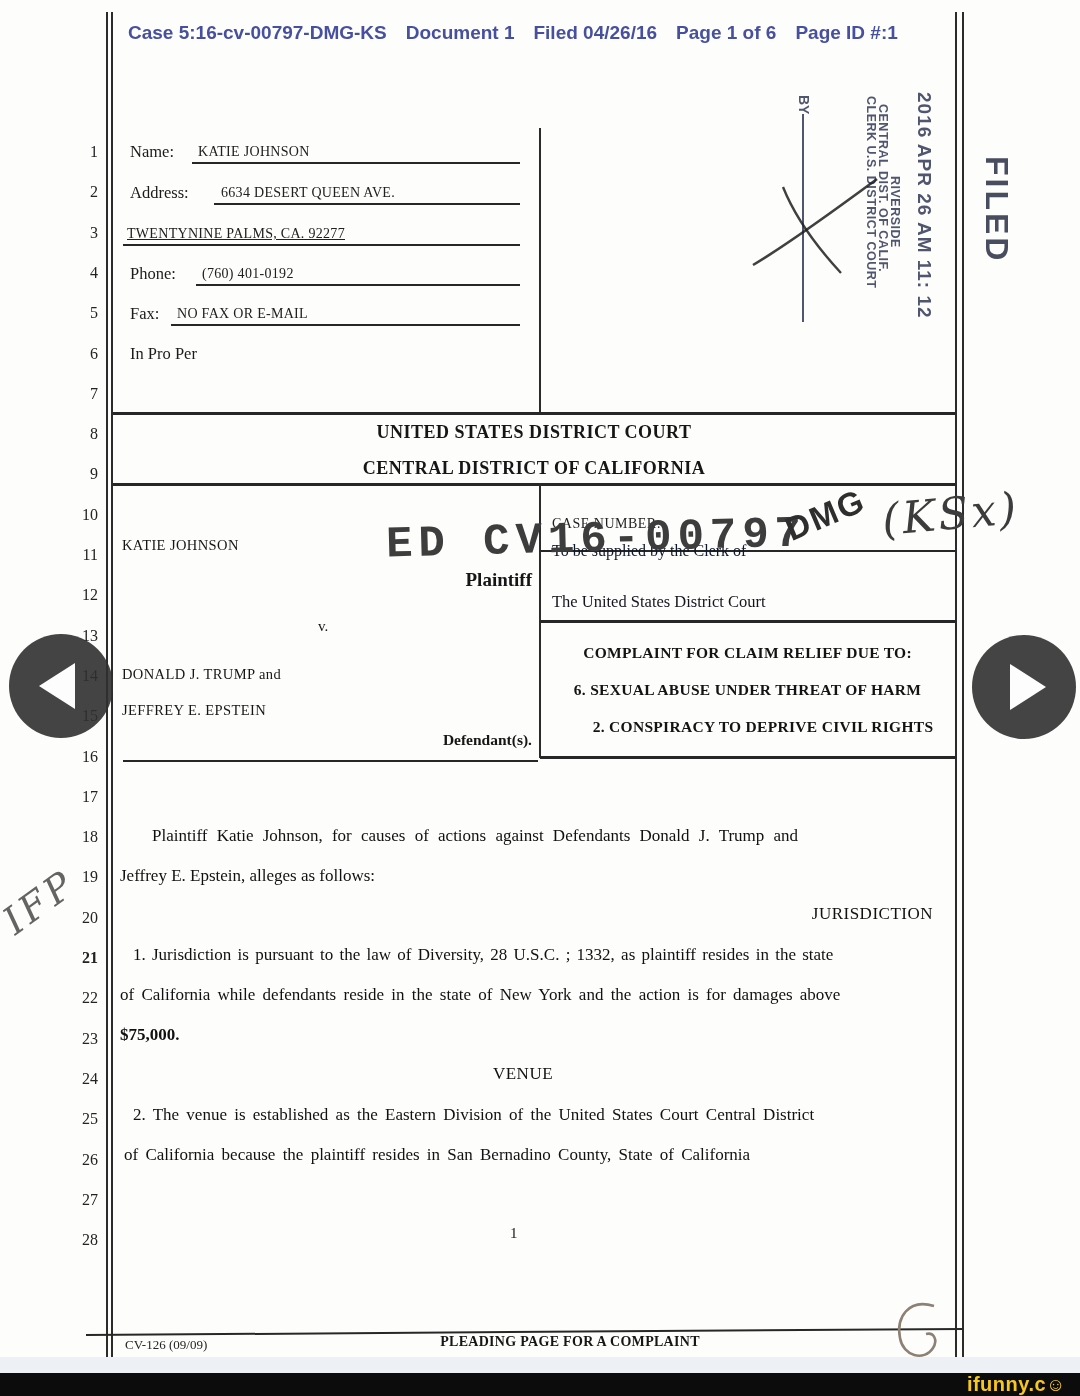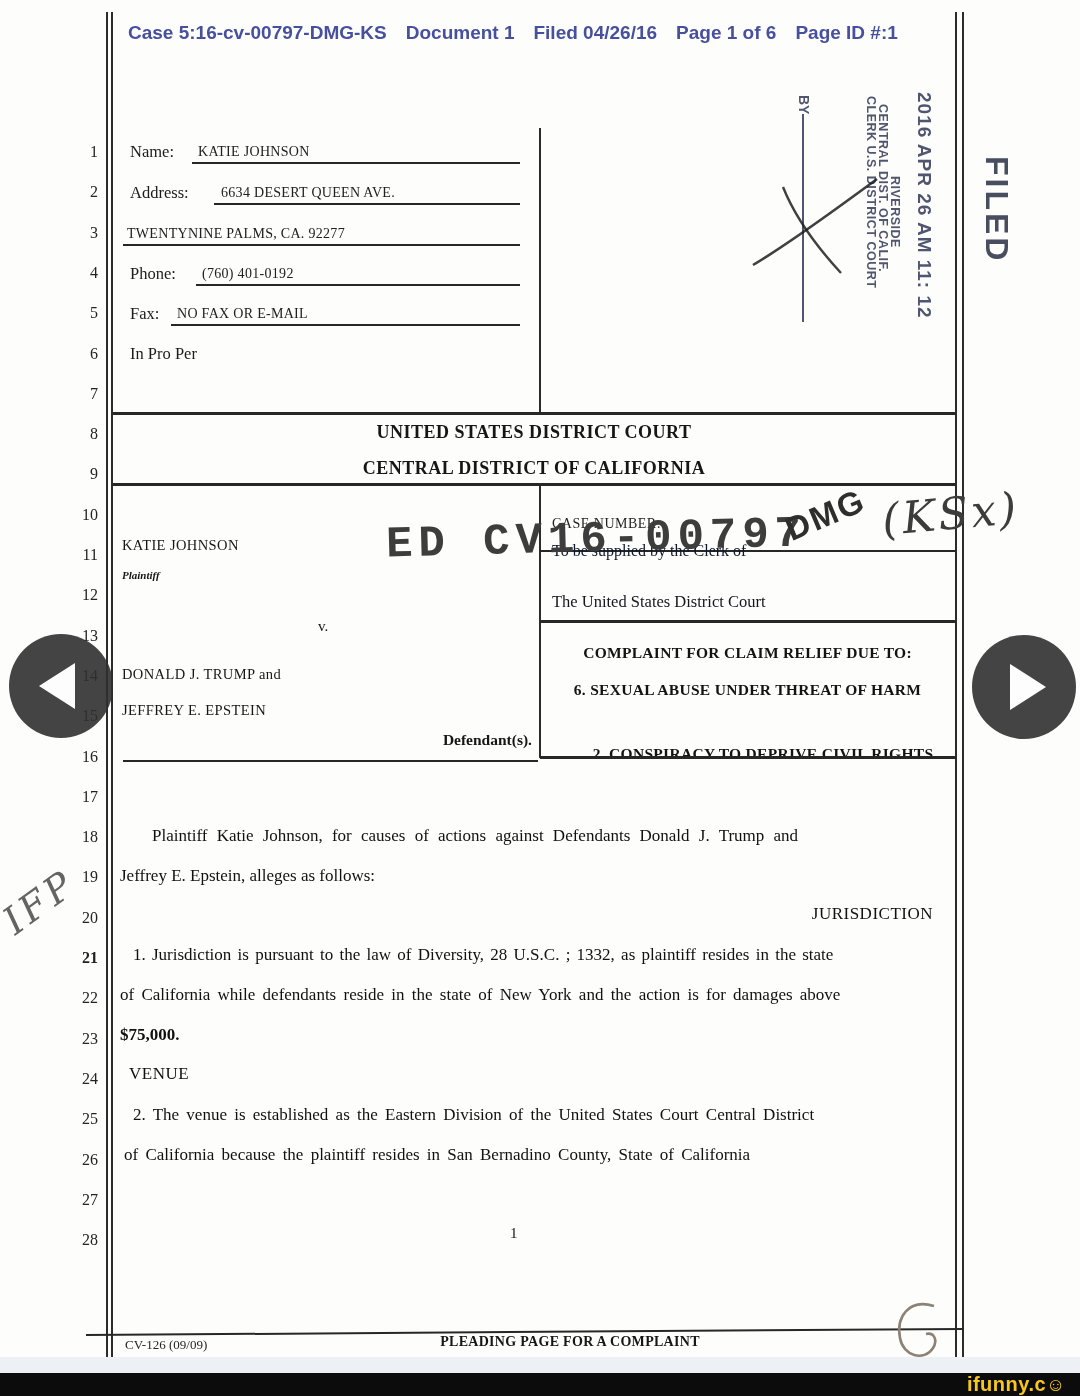--- a/index.html
+++ b/index.html
@@ -73,21 +73,21 @@
     </div>
 
   <div class="abs fieldlabel" style="left:130px; top:142px;">Name:</div>
   <div class="abs fieldvalue" style="left:198px; top:144px;">KATIE JOHNSON</div>
   <div class="hline" style="left:192px; top:162px; width:328px; height:1.6px;"></div>
 
   <div class="abs fieldlabel" style="left:130px; top:183px;">Address:</div>
   <div class="abs fieldvalue" style="left:221px; top:185px;">6634 DESERT QUEEN AVE.</div>
   <div class="hline" style="left:214px; top:203px; width:306px; height:1.6px;"></div>
 
-  <div class="abs fieldvalue" style="left:127px; top:226px;">TWENTYNINE PALMS, CA. 92277</div>
+  <div class="abs fieldvalue" style="left:127px; top:226px;text-decoration:underline;">TWENTYNINE PALMS, CA. 92277</div>
   <div class="hline" style="left:123px; top:244px; width:397px; height:1.6px;"></div>
 
   <div class="abs fieldlabel" style="left:130px; top:264px;">Phone:</div>
   <div class="abs fieldvalue" style="left:202px; top:266px;">(760) 401-0192</div>
   <div class="hline" style="left:196px; top:284px; width:324px; height:1.6px;"></div>
 
   <div class="abs fieldlabel" style="left:130px; top:304px;">Fax:</div>
   <div class="abs fieldvalue" style="left:177px; top:306px;">NO FAX OR E-MAIL</div>
   <div class="hline" style="left:171px; top:324px; width:349px; height:1.6px;"></div>
 
@@ -112,49 +112,49 @@
   <div class="abs" style="left:113px; top:422px; width:842px; text-align:center; font-weight:bold; font-size:18px; letter-spacing:0.5px;">UNITED STATES DISTRICT COURT</div>
   <div class="hline" style="left:113px; top:483px; width:842px; height:2.6px;"></div>
 
   <div class="vline" style="left:539px; top:128px; height:284px;"></div>
   <div class="vline" style="left:539px; top:483px; height:275px;"></div>
 
   <div class="abs serifcaps" style="left:122px; top:537px;">KATIE JOHNSON</div>
   <div class="abs" style="left:318px; top:618px; font-size:15px;">v.</div>
   <div class="abs serifcaps" style="left:122px; top:666px;">DONALD J. TRUMP and</div>
   <div class="abs serifcaps" style="left:122px; top:702px;">JEFFREY E. EPSTEIN</div>
-  <div class="abs" style="left:122px; top:569px; width:410px; font-size:11px; font-weight:bold;font-style:italic;">Plaintiff</div>
+  <div class="abs" style="left:122px; top:569px; width:410px; text-align:right; font-size:19px; font-weight:bold;">Plaintiff</div>
   <div class="abs" style="left:122px; top:731px; width:410px; text-align:right; font-size:15.5px; font-weight:bold;">Defendant(s).</div>
   <div class="hline" style="left:123px; top:760px; width:415px;"></div>
 
   <div class="abs" style="left:552px; top:516px; font-size:14px; letter-spacing:0.5px; color:#1f1f1f;">CASE NUMBER:</div>
   <div class="hline" style="left:540px; top:550px; width:415px;"></div>
   <div class="abs" style="left:552px; top:542px; font-size:16px; color:#0f172a;">To be supplied by the Clerk of</div>
   <div class="abs" style="left:552px; top:592px; font-size:16.5px; color:#15151f;">The United States District Court</div>
   <div class="hline" style="left:540px; top:620px; width:415px; height:2.6px;"></div>
 
   <div class="abs" style="left:386px; top:514px; font-family:'Liberation Mono', monospace; font-weight:bold; font-size:44px;
               letter-spacing:6px; color:#3d3d3d; transform:rotate(-1.5deg); white-space:nowrap;">ED CV16-00797</div>
   <div class="abs" style="left:784px; top:496px; font-family:'Liberation Sans', sans-serif; font-weight:bold; font-size:33px;
               letter-spacing:2px; color:#2e2e2e; transform:rotate(-23deg);">DMG</div>
   <div class="abs" style="left:882px; top:488px; font-family:'DejaVu Serif', serif; font-style:italic; font-size:44px;
               color:#3c3c3c; transform:rotate(-5deg); letter-spacing:3px;">(KSx)</div>
 
   <div class="abs boxline" style="left:540px; top:644px; width:415px; text-align:center;">COMPLAINT FOR CLAIM RELIEF DUE TO:</div>
   <div class="abs boxline" style="left:540px; top:681px; width:415px; text-align:center;">6. SEXUAL ABUSE UNDER THREAT OF HARM</div>
-  <div class="abs boxline" style="left:540px; top:745px; width:446px; text-align:center;">2.  CONSPIRACY TO DEPRIVE CIVIL RIGHTS</div>
+  <div class="abs boxline" style="left:540px; top:718px; width:446px; text-align:center;">2.  CONSPIRACY TO DEPRIVE CIVIL RIGHTS</div>
   <div class="hline" style="left:540px; top:756px; width:415px; height:2.6px;"></div>
 
   <div class="abs bodyline" style="left:152px; top:826px; word-spacing:5px;">Plaintiff Katie Johnson, for causes of actions against Defendants Donald J. Trump and</div>
   <div class="abs bodyline" style="left:120px; top:866px;">Jeffrey E. Epstein, alleges as follows:</div>
   <div class="abs bodyline" style="left:113px; top:904px; width:820px; text-align:right; letter-spacing:0.5px;">JURISDICTION</div>
   <div class="abs bodyline" style="left:133px; top:945px; word-spacing:2px;">1. Jurisdiction is pursuant to the law of Diversity, 28 U.S.C. ; 1332, as plaintiff resides in the state</div>
   <div class="abs bodyline" style="left:120px; top:985px; word-spacing:3px;">of California while defendants reside in the state of New York and the action is for damages above</div>
   <div class="abs bodyline" style="left:120px; top:1025px; font-weight:bold;">$75,000.</div>
-  <div class="abs bodyline" style="left:113px; top:1064px; width:820px; letter-spacing:0.5px;margin-left:16px;">VENUE</div>
+  <div class="abs bodyline" style="left:113px; top:1064px; width:820px; text-align:center; letter-spacing:0.5px;">VENUE</div>
   <div class="abs bodyline" style="left:133px; top:1105px; word-spacing:3px;">2.  The venue is established as the Eastern Division of the United States Court Central District</div>
   <div class="abs bodyline" style="left:124px; top:1145px; word-spacing:3px;">of California because the plaintiff resides in San Bernadino County, State of California</div>
   <div class="abs" style="left:510px; top:1225px; font-size:15px;">1</div>
 
   <div class="abs" style="left:0px; top:880px; font-family:'DejaVu Serif', serif; font-style:italic; font-size:38px;
               color:#4f4f4f; transform:rotate(-36deg); letter-spacing:4px; opacity:0.88;">IFP</div>
 
   <div class="hline" style="left:86px; top:1331px; width:877px; height:2.4px; transform:rotate(-0.4deg);"></div>
   <div class="abs" style="left:125px; top:1337px; font-size:13px; color:#242424;">CV-126 (09/09)</div>
   <div class="abs" style="left:300px; top:1334px; width:540px; text-align:center; font-size:14px; font-weight:bold; letter-spacing:0.3px;">PLEADING PAGE FOR A COMPLAINT</div>

